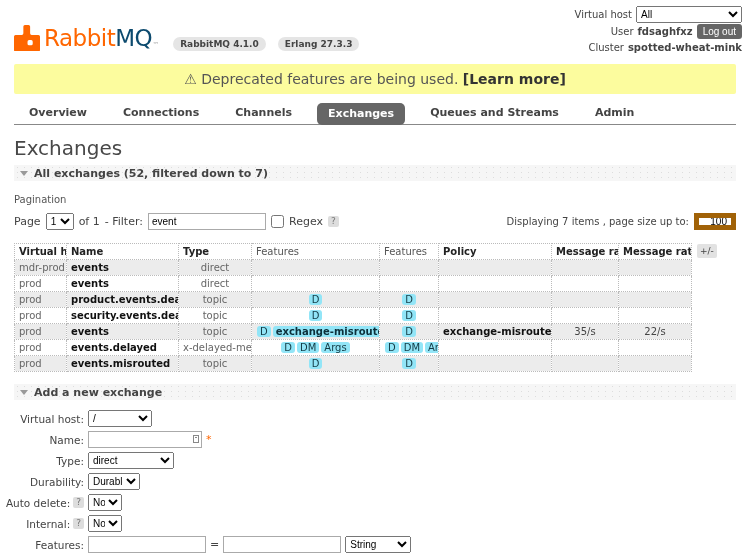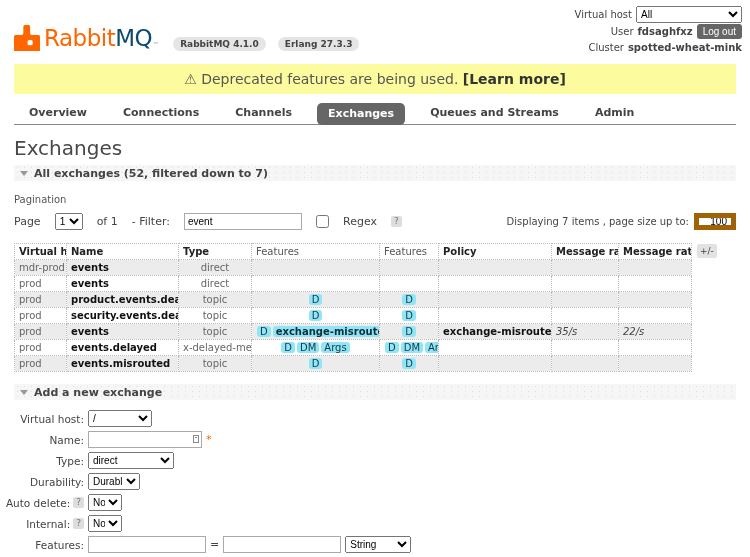--- a/index.html
+++ b/index.html
@@ -34,39 +34,39 @@
   .tab.active { background: #666; color: #fff; border-radius: 5px; margin-bottom: -1px; }
   
   .main { padding: 0 14px; }
   h1 { font-size: 20px; font-weight: 400; color: #484848; margin: 11px 0 5px 0; }
   .section-bar { display: flex; align-items: center; gap: 6px; background-color: #f6f6f6;
     background-image: radial-gradient(#ddd 0.8px, transparent 0.9px); background-size: 7px 5px;
     padding: 2px 6px; font-size: 11px; font-weight: bold; color: #444; height: 16px; }
   .tri { width: 0; height: 0; border-left: 4px solid transparent; border-right: 4px solid transparent; border-top: 5px solid #999; display: inline-block; }
   .pagination-label { font-size: 10px; color: #555; margin-top: 13px; }
   .controls-row { display: flex; justify-content: space-between; align-items: center; margin-top: 8px; font-size: 11px; }
-  .controls-left { display: flex; align-items: center; gap: 14px; }
+  .controls-left { display: flex; align-items: center; gap: 5px; }
   .controls-left select { font-size: 10px; height: 17px; }
   .filter-input { width: 118px; height: 17px; font-size: 10px; padding: 1px 3px; border: 1px solid #aaa; }
   .help-badge { background: #ddd; color: #777; font-size: 9px; padding: 1px 3px; border-radius: 2px; display: inline-block; line-height: 1; }
   .controls-right { display: flex; align-items: center; gap: 5px; font-size: 10px; }
   .pagesize-input { width: 42px; height: 17px; font-size: 10px; text-align: right; padding: 1px 4px; border: 5px solid #a16207; }
   
   .table-wrap { display: flex; align-items: flex-start; gap: 5px; margin-top: 13px; }
   table.list { border-collapse: collapse; table-layout: fixed; width: 677px; font-size: 10px; }
   table.list th, table.list td { border: 1px dotted #bbb; padding: 2px 4px; height: 14px; overflow: hidden; white-space: nowrap; }
   table.list th { text-align: left; font-weight: bold; color: #222; background: #fff; font-size: 10px; }
   table.list th.nosort { font-weight: normal; color: #555; }
   table.list tbody tr:nth-child(odd) { background: #ececec; }
   td.c-vhost { color: #666; }
   td.c-name { font-weight: bold; color: #111; }
   td.c-type { text-align: center; color: #666; }
   td.c-feat { text-align: center; }
   td.c-policy { font-weight: bold; color: #111; }
-  td.c-rate { text-align: left; color: #444; font-style: italic; }
+  td.c-rate { text-align: center; color: #444; }
   .badge { background: #92e5f7; border-radius: 3px; padding: 0 3px; margin: 0 1px; font-size: 10px; color: #123a44; display: inline-block; }
   .badge-policy { font-weight: bold; color: #0c2f3a; }
   .plusminus { background: #e2e2e2; color: #444; font-size: 9px; padding: 2px 3px; border-radius: 2px; margin-top: 1px; cursor: pointer; }
   
   .form-section { margin-top: 12px; }
   .form { margin-top: 10px; }
   .form-row { display: flex; align-items: center; margin-bottom: 4px; }
   .form-label { width: 70px; text-align: right; font-size: 10.5px; color: #444; margin-right: 4px; display: flex; justify-content: flex-end; align-items: center; gap: 3px; white-space: nowrap; }
   .form-control { display: flex; align-items: center; gap: 4px; }
   .form-control select, .form-control input { font-size: 10px; height: 17px; }

